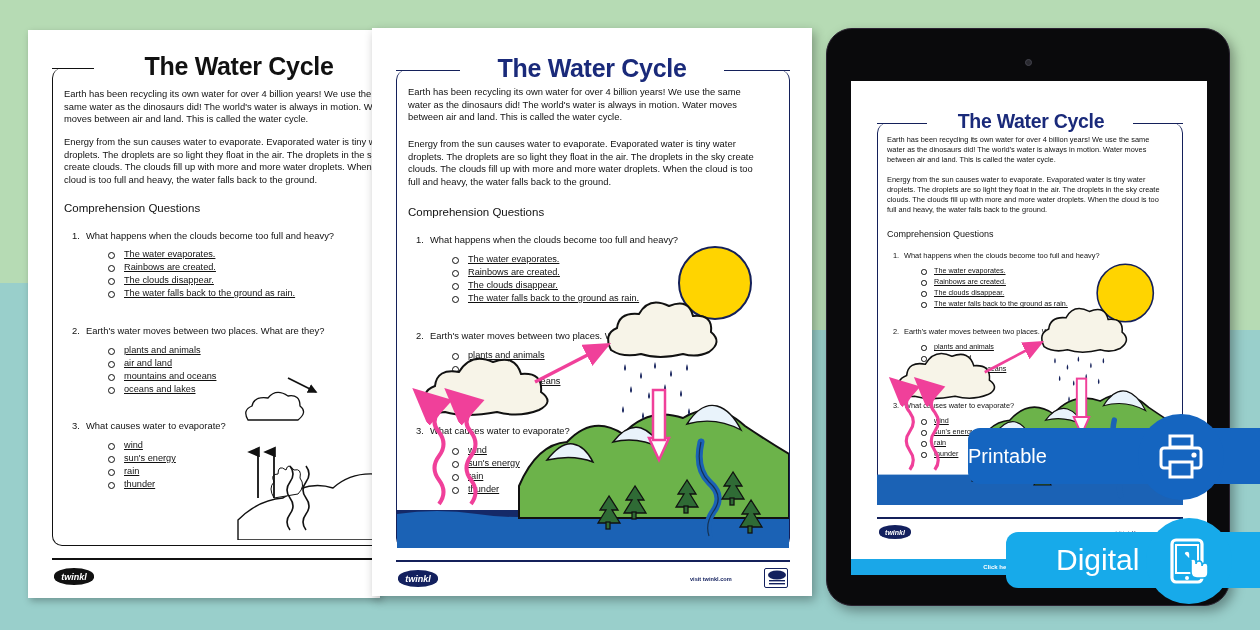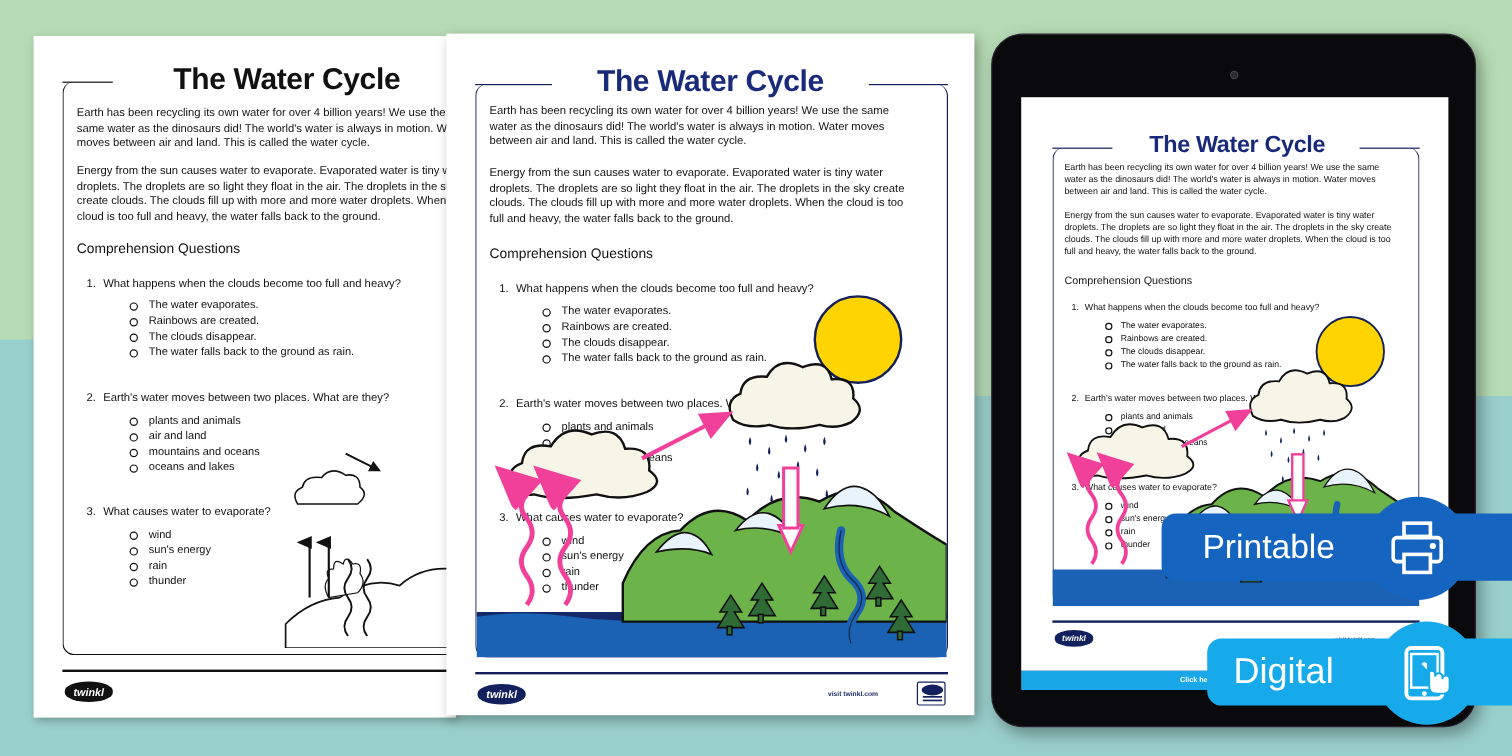--- a/index.html
+++ b/index.html
@@ -50,21 +50,21 @@
 
   .rule { position:absolute; height:1.4px; background:#14205a; }
   .rule-bw { background:#111; }
 
   .para {
     position:absolute; color:#111; line-height:1.33;
     font-family:"Liberation Sans", sans-serif;
   }
   .heading { position:absolute; font-weight:normal; color:#111; }
   .qtext { position:absolute; color:#111; }
-  .opt { position:absolute; color:#111; }
+  .opt { position:absolute; color:#111;text-decoration:underline; }
   .bullet {
     position:absolute; border:1.2px solid #111; border-radius:50%;
     background:transparent;
   }
 
   
   .illus { position:absolute; overflow:hidden; }
 
   
   .footer-rule { position:absolute; height:1.6px; background:#14205a; }
@@ -103,26 +103,26 @@
 
   
   .ribbon {
     position:absolute; display:flex; align-items:center;
     color:#fff; font-weight:normal;
   }
   #ribbon-printable {
     left:968px; top:428px; width:292px; height:56px;
     background:#1565c0; border-radius:12px 0 0 12px;
   }
-  #ribbon-printable .rlabel { margin-left:34px; font-size:28px; }
+  #ribbon-printable .rlabel { font-size:20px; }
   #ribbon-digital {
     left:1006px; top:532px; width:254px; height:56px;
     background:#17aaea; border-radius:12px 0 0 12px;
   }
-  #ribbon-digital .rlabel { margin-left:22px; font-size:30px; }
+  #ribbon-digital .rlabel { margin-left:50px; font-size:30px; }
 
   .ribbon-circle {
     position:absolute; border-radius:50%;
     display:flex; align-items:center; justify-content:center;
   }
   #circle-printable { left:1138px; top:414px; width:86px; height:86px; background:#1565c0; }
   #circle-digital  { left:1146px; top:518px; width:86px; height:86px; background:#17aaea; }
 </style>
 </head>
 <body>

